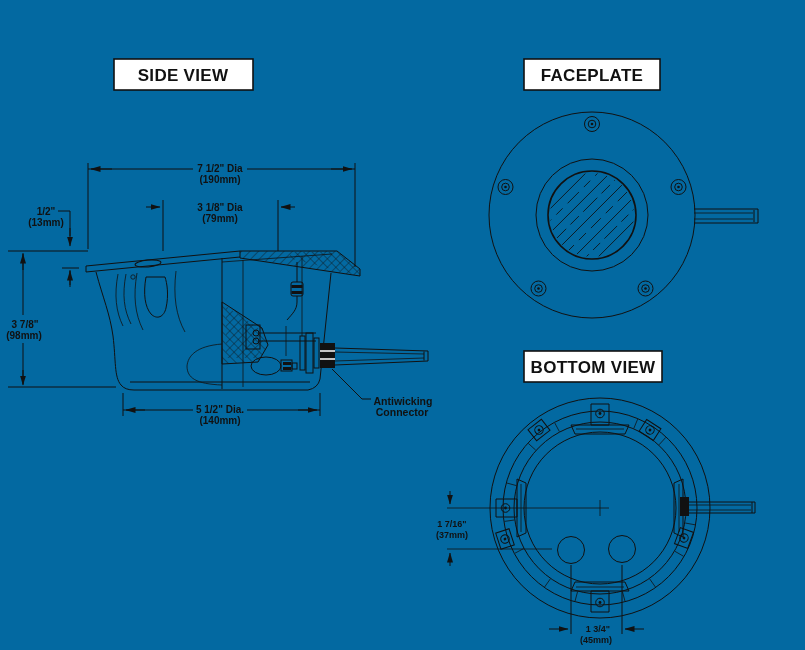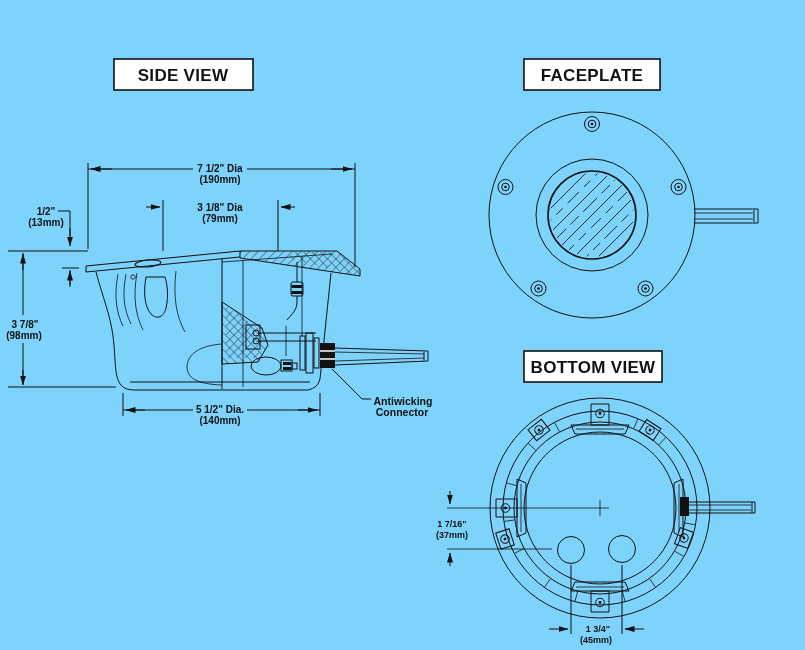--- a/index.html
+++ b/index.html
@@ -1,16 +1,16 @@
 <!DOCTYPE html>
 <html><head>
 <meta charset="utf-8">
 <style>
   html,body{margin:0;padding:0;background:#ffffff;}
-  .canvas{position:relative;width:805px;height:650px;background:#7dd3fc;overflow:hidden;
+  .canvas{position:relative;width:805px;height:650px;background:#0369a1;overflow:hidden;
           font-family:"Liberation Sans",sans-serif;}
   svg{position:absolute;left:0;top:0;}
   svg *{vector-effect:none;}
   .ln{stroke:#111;stroke-width:1;fill:none;}
   .ln2{stroke:#111;stroke-width:1.6;fill:none;}
   .thin{stroke:#111;stroke-width:0.8;fill:none;}
   .blk{fill:#111;stroke:none;}
   text{fill:#111;font-family:"Liberation Sans",sans-serif;}
   .title{font-size:17px;font-weight:700;letter-spacing:.3px;}
   .dim{font-size:10px;font-weight:700;}

